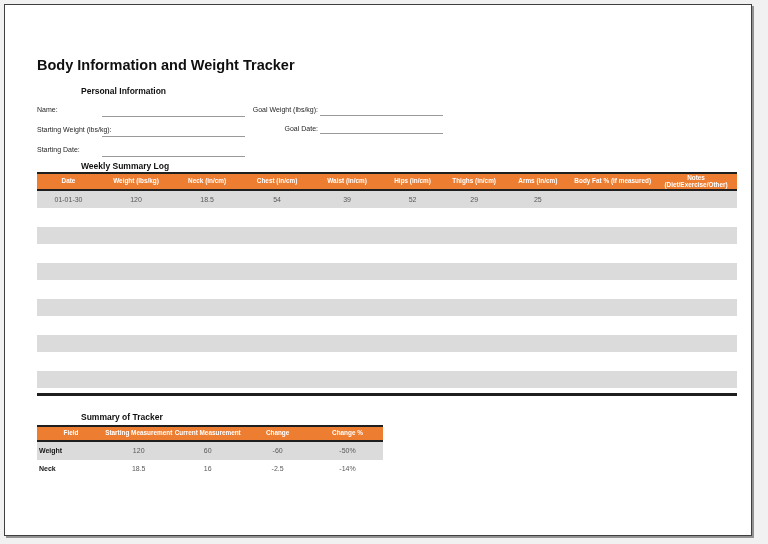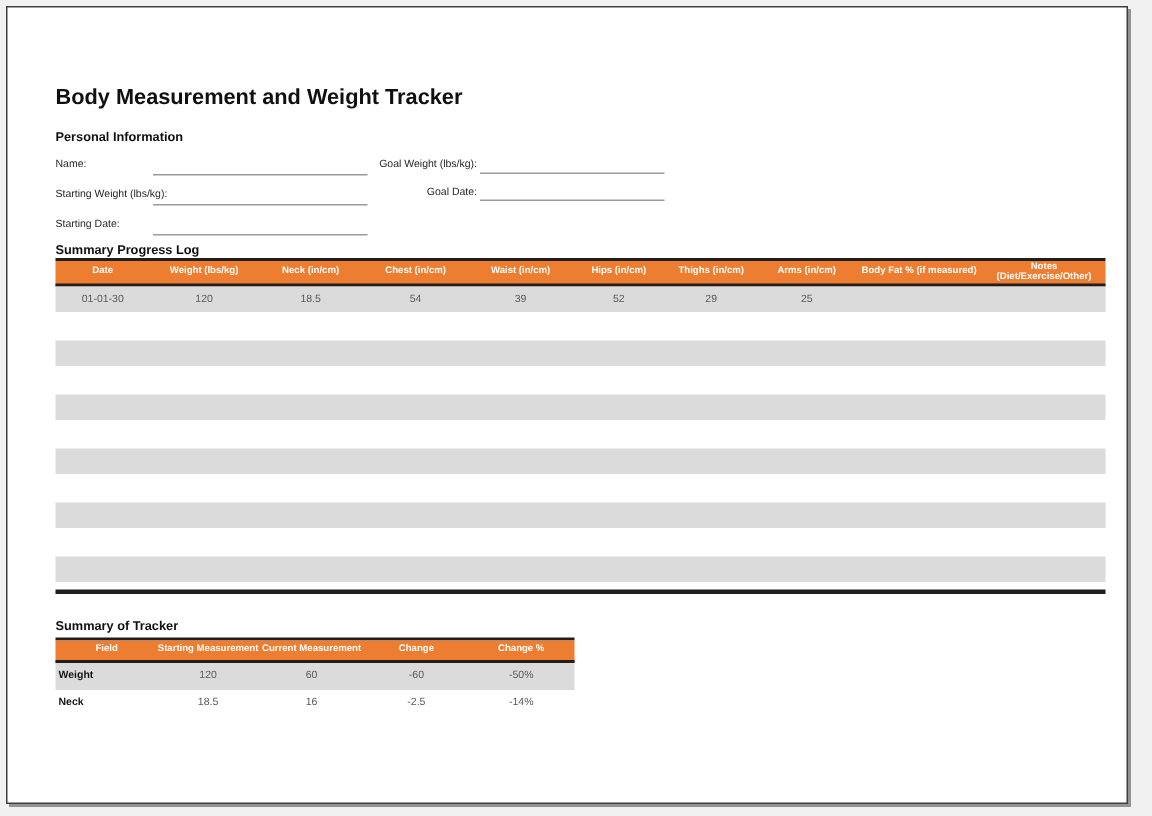--- a/index.html
+++ b/index.html
@@ -14,21 +14,21 @@
     position:absolute; left:4px; top:4px;
     width:748px; height:532px;
     background:#ffffff;
     border:1px solid #3f3f3f;
     box-shadow:2px 2px 0 rgba(70,70,70,0.55);
   }
   .title {
     position:absolute; left:32px; top:52px;
     font-size:14.5px; font-weight:bold; color:#101010;
   }
-  .sec { position:absolute; font-size:8.5px; font-weight:bold; color:#101010; }
+  .sec { position:absolute; font-size:8.5px; font-weight:bold; color:#101010;margin-left:44px; }
   .sec.pi  { left:32px; top:81px; }
   .sec.wl  { left:32px; top:156px; }
   .sec.sum { left:32px; top:407px; }
 
   .flabel { position:absolute; font-size:7px; color:#262626; }
   .fline  { position:absolute; height:10px; border-bottom:1px solid #9a9a9a; }
   .lbl-name { left:32px;  top:101px; }
   .ln-name  { left:97px;  top:102px; width:143px; }
   .lbl-sw   { left:32px;  top:121px; }
   .ln-sw    { left:97px;  top:122px; width:143px; }
@@ -83,40 +83,40 @@
     justify-content:flex-start; padding-left:2px;
     font-weight:bold; color:#161616;
   }
   .s0{width:19.7%;} .s1{width:19.4%;} .s2{width:20.5%;} .s3{width:19.9%;} .s4{width:20.5%;}
 </style>
 </head>
 <body>
 
 <div class="page">
 
-  <div class="title">Body Measurement and Weight Tracker</div>
+  <div class="title">Body Information and Weight Tracker</div>
 
   <div class="sec pi">Personal Information</div>
 
   <span class="flabel lbl-name">Name:</span>
   <span class="fline ln-name"></span>
 
   <span class="flabel lbl-sw">Starting Weight (lbs/kg):</span>
   <span class="fline ln-sw"></span>
 
   <span class="flabel lbl-sd">Starting Date:</span>
   <span class="fline ln-sd"></span>
 
   <span class="flabel lbl-gw">Goal Weight (lbs/kg):</span>
   <span class="fline ln-gw"></span>
 
   <span class="flabel lbl-gd">Goal Date:</span>
   <span class="fline ln-gd"></span>
 
-  <div class="sec wl">Summary Progress Log</div>
+  <div class="sec wl">Weekly Summary Log</div>
 
   <div class="wl-table">
     <div class="wl-header">
       <div class="hcell c0">Date</div>
       <div class="hcell c1">Weight (lbs/kg)</div>
       <div class="hcell c2">Neck (in/cm)</div>
       <div class="hcell c3">Chest (in/cm)</div>
       <div class="hcell c4">Waist (in/cm)</div>
       <div class="hcell c5">Hips (in/cm)</div>
       <div class="hcell c6">Thighs (in/cm)</div>

